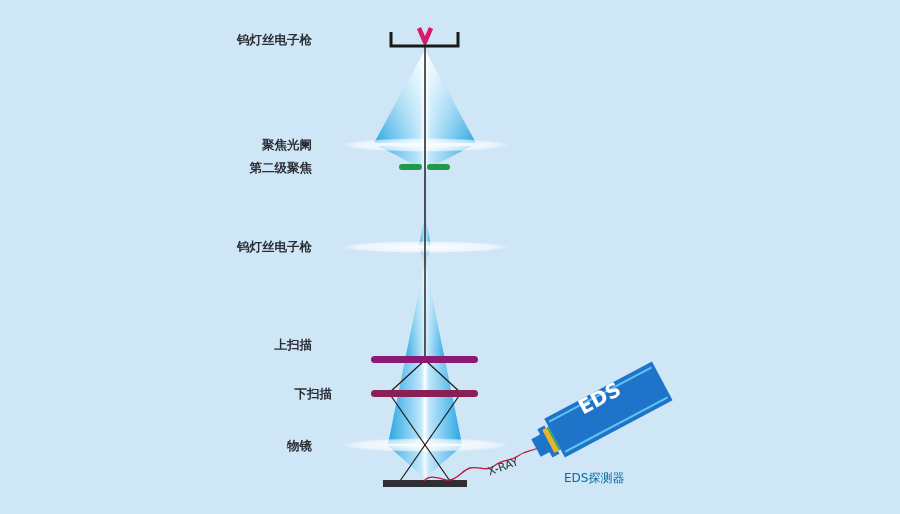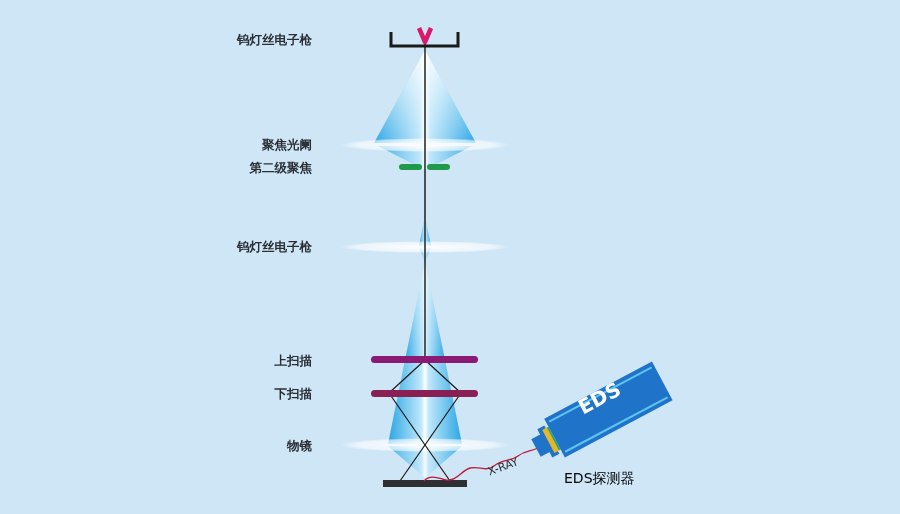--- a/index.html
+++ b/index.html
@@ -1,19 +1,19 @@
 <!DOCTYPE html>
 <html><head>
 <meta charset="utf-8">
 <style>
   html, body { margin:0; padding:0; }
   body { width:900px; height:514px; overflow:hidden; background:#cfe6f7; font-family:"DejaVu Sans","Liberation Sans",sans-serif; position:relative; }
   .stage { position:absolute; left:0; top:0; width:900px; height:514px; }
   .label { position:absolute; font-size:12.5px; font-weight:bold; color:#2b2f35; white-space:nowrap; }
-  .eds-label { position:absolute; font-size:14px; color:#000000; white-space:nowrap; }
+  .eds-label { position:absolute; font-size:12px; color:#0369a1; white-space:nowrap; }
   svg { position:absolute; left:0; top:0; }
 </style>
 </head>
 <body>
 
 <div class="stage">
   <svg width="900" height="514" viewBox="0 0 900 514">
     <defs>
       <linearGradient id="coneGrad" x1="0" x2="1" y1="0" y2="0">
         <stop offset="0" stop-color="#2aa6e4"></stop>
@@ -87,22 +87,22 @@
       <rect x="21" y="-22" width="122" height="44" fill="#1f74c9"></rect>
       <line x1="24" y1="-17" x2="140" y2="-17" stroke="#5fc4f0" stroke-width="2"></line>
       <line x1="24" y1="17" x2="140" y2="17" stroke="#5fc4f0" stroke-width="2"></line>
     </g>
   </svg>
 
   <div class="label" style="right:588px; top:32px;">钨灯丝电子枪</div>
   <div class="label" style="right:588px; top:137px;">聚焦光阑</div>
   <div class="label" style="right:588px; top:160px;">第二级聚焦</div>
   <div class="label" style="right:588px; top:239px;">钨灯丝电子枪</div>
-  <div class="label" style="right:588px; top:353px;">上扫描</div>
-  <div class="label" style="right:588px; top:386px;">下扫描</div>
+  <div class="label" style="right:588px; top:337px;">上扫描</div>
+  <div class="label" style="right:568px; top:386px;">下扫描</div>
   <div class="label" style="right:588px; top:438px;">物镜</div>
 
   <div style="position:absolute; left:486px; top:466px; font-size:11px; color:#2b2f35; transform:rotate(-20deg); transform-origin:left top; white-space:nowrap;">X-RAY</div>
 
   <div style="position:absolute; left:574px; top:398px; font-size:20px; font-weight:bold; color:#ffffff; transform:rotate(-28deg); transform-origin:left top; white-space:nowrap;">EDS</div>
 
   <div class="eds-label" style="left:564px; top:470px;">EDS探测器</div>
 </div>
 
 </body></html>

